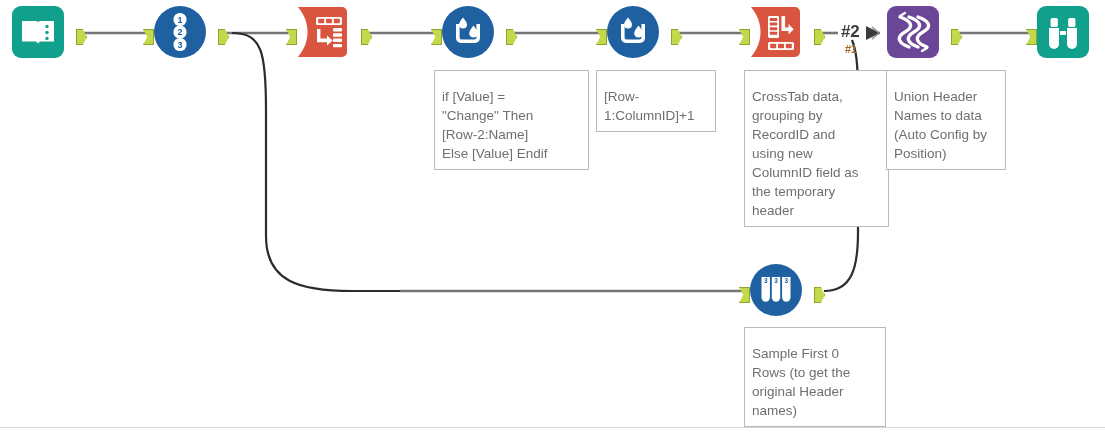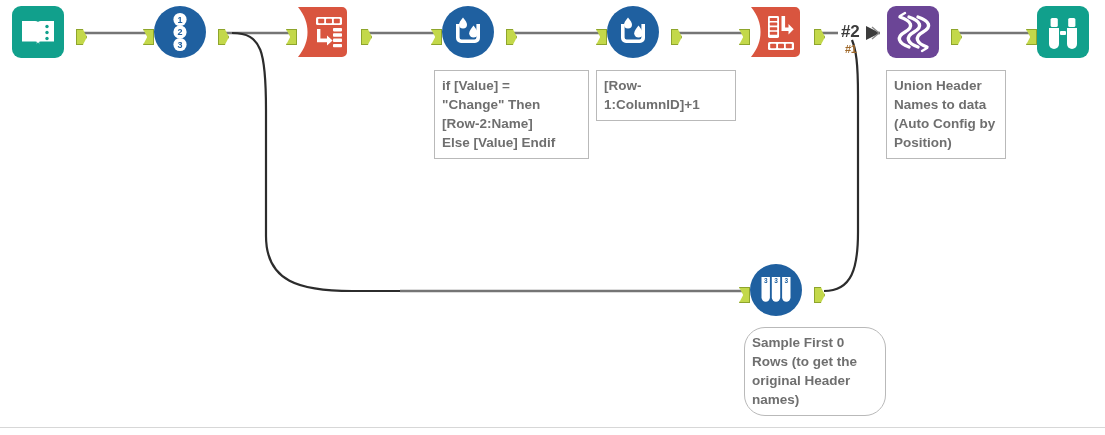--- a/index.html
+++ b/index.html
@@ -54,24 +54,24 @@
   }
   .anchor.out  { clip-path: polygon(0 0, 62% 0, 100% 50%, 62% 100%, 0 100%); }
   .anchor.in   { clip-path: polygon(0 0, 100% 0, 100% 100%, 0 100%, 38% 50%); }
 
   
   .note {
     position: absolute;
     background: #ffffff;
     border: 1px solid #b9b9b9;
     color: #6f6f6f;
-    font-weight: bold;
+    font-weight: normal;
     font-size: 13.5px;
     line-height: 19px;
-    padding: 5px 7px 6px 7px;
+    padding: 16px 7px 6px 7px;
     white-space: pre-line;
   }
 
   
   .conn-label {
     position: absolute;
     font-weight: bold;
     color: #3c3c3c;
     font-size: 17px;
     letter-spacing: -0.3px;
@@ -266,29 +266,36 @@
   </div>
 
   <div class="conn-label" style="left:841px; top:22px;">#2</div>
   <div class="conn-label small" style="left:845px; top:43px;">#1</div>
 
   <div class="note" style="left:434px; top:70px; width:155px;">if [Value] =
 "Change" Then
 [Row-2:Name]
 Else [Value] Endif</div>
 
-  <div class="note" style="left:596px; top:70px; width:140px;">[Row-
+  <div class="note" style="left:596px; top:70px; width:120px;">[Row-
 1:ColumnID]+1</div>
 
+  <div class="note" style="left:744px; top:70px; width:145px;">CrossTab data,
+grouping by
+RecordID and
+using new
+ColumnID field as
+the temporary
+header</div>
 
   <div class="note" style="left:886px; top:70px; width:120px;">Union Header
 Names to data
 (Auto Config by
 Position)</div>
 
-  <div class="note" style="left:744px; top:327px; width:142px;border-radius:21px;">Sample First 0
+  <div class="note" style="left:744px; top:327px; width:142px;">Sample First 0
 Rows (to get the
 original Header
 names)</div>
 
   <div class="bottom-rule"></div>
 
 </div>
 
 </body></html>

